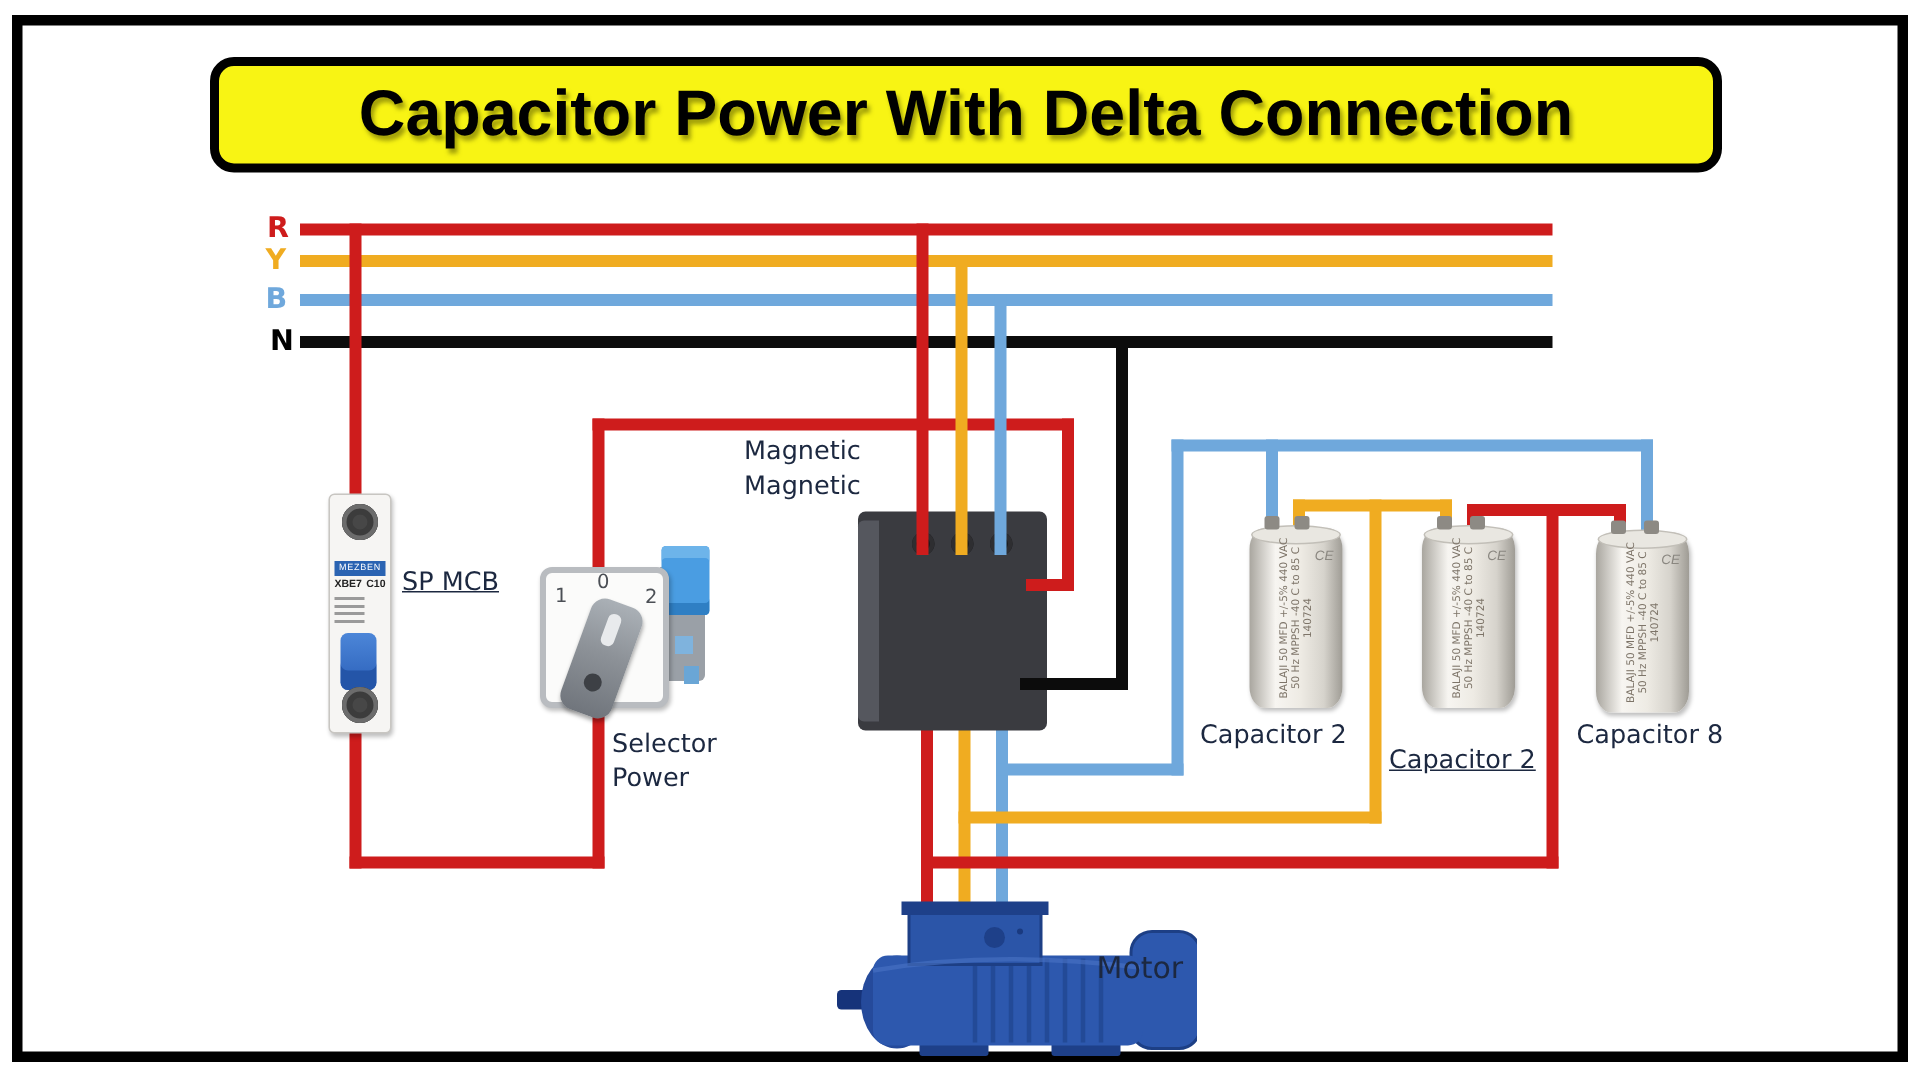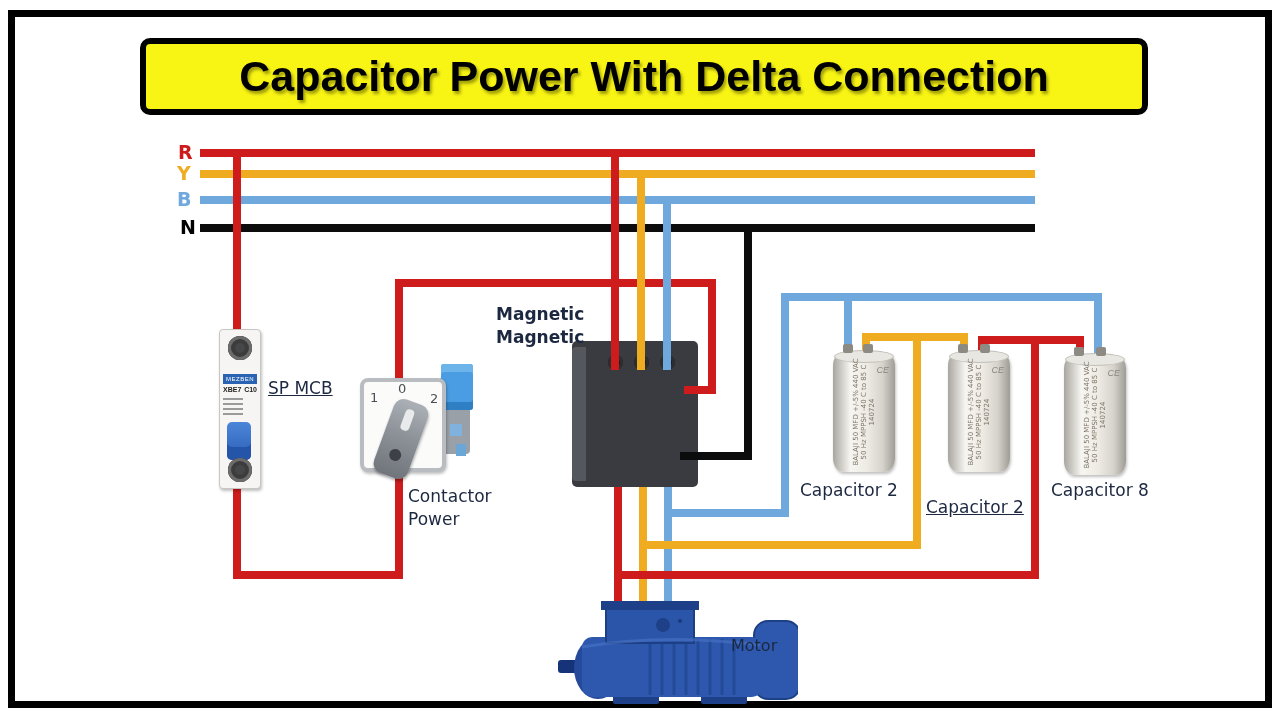--- a/index.html
+++ b/index.html
@@ -114,21 +114,21 @@
   .cap-term { position:absolute; top:-8px; width:10px; height:9px; background:#8d8a84; border-radius:2px; z-index:2; }
   .cap-ce { position:absolute; top:13px; right:6px; font-size:9px; font-style:italic; color:#8a8780; z-index:3; }
   .cap-print { position:absolute; left:50%; top:50%; width:112px;
                transform:translate(-50%,-50%) rotate(-90deg);
                font-size:7px; line-height:8px; color:#7d7468; text-align:center; z-index:3;
                font-family:"DejaVu Sans", sans-serif; }
 
   
   #motor { left:558px; top:593px; width:240px; height:115px; z-index:2; }
 
-  #banner, .clabel, .phase { user-select:none;border-radius:10px; }
+  #banner, .clabel, .phase { user-select:none; }
 </style>
 </head>
 <body>
 
 <div id="stage">
 
   <div id="frame"></div>
 
   <div id="banner">
     <span>Capacitor Power With Delta Connection</span>
@@ -193,25 +193,25 @@
   <div class="abs sel-side"></div>
   <div class="abs sel-terms"></div>
   <div class="abs sel-pin1"></div>
   <div class="abs sel-pin2"></div>
   <div class="abs sel-face"></div>
   <div class="sel-mark" style="left:370px; top:390px;">1</div>
   <div class="sel-mark" style="left:398px; top:381px;">0</div>
   <div class="sel-mark" style="left:430px; top:391px;">2</div>
   <div class="abs sel-knob"></div>
   <div class="clabel" style="left:408px; top:485px;">
-    <div>Contactor</div>
+    <div>Selector</div>
     <div>Power</div>
   </div>
 
-  <div class="clabel" style="left:496px; top:303px; text-align:left;font-weight:bold;">
+  <div class="clabel" style="left:496px; top:290px; text-align:left;">
     <div>Magnetic</div>
     <div>Magnetic</div>
   </div>
   <div id="contactor" class="abs">
     <div class="body"></div>
     <div class="term" style="left:36px;"></div>
     <div class="term" style="left:62px;"></div>
     <div class="term" style="left:88px;"></div>
   </div>
 
@@ -253,15 +253,15 @@
         <line x1="152" y1="46" x2="152" y2="102"></line>
       <line x1="164" y1="46" x2="164" y2="102"></line>
         <line x1="176" y1="46" x2="176" y2="102"></line>
     </g>
     <rect x="48" y="12" width="88" height="38" fill="#2b55a8" stroke="#1d3f85" stroke-width="2"></rect>
     <rect x="43" y="8" width="98" height="9" fill="#1e4089"></rect>
     <circle cx="105" cy="32" r="7" fill="#1e4089"></circle>
     <circle cx="122" cy="28" r="2" fill="#1a3a80"></circle>
     <path d="M24 54 q80 -14 178 -2" fill="none" stroke="#4a73c4" stroke-width="3" opacity=".6"></path>
   </svg>
-  <div class="clabel" style="left:731px; top:634px; font-size:16px;">Motor</div>
+  <div class="clabel" style="left:731px; top:634px; font-size:20px;">Motor</div>
 
 </div>
 
 </body></html>

